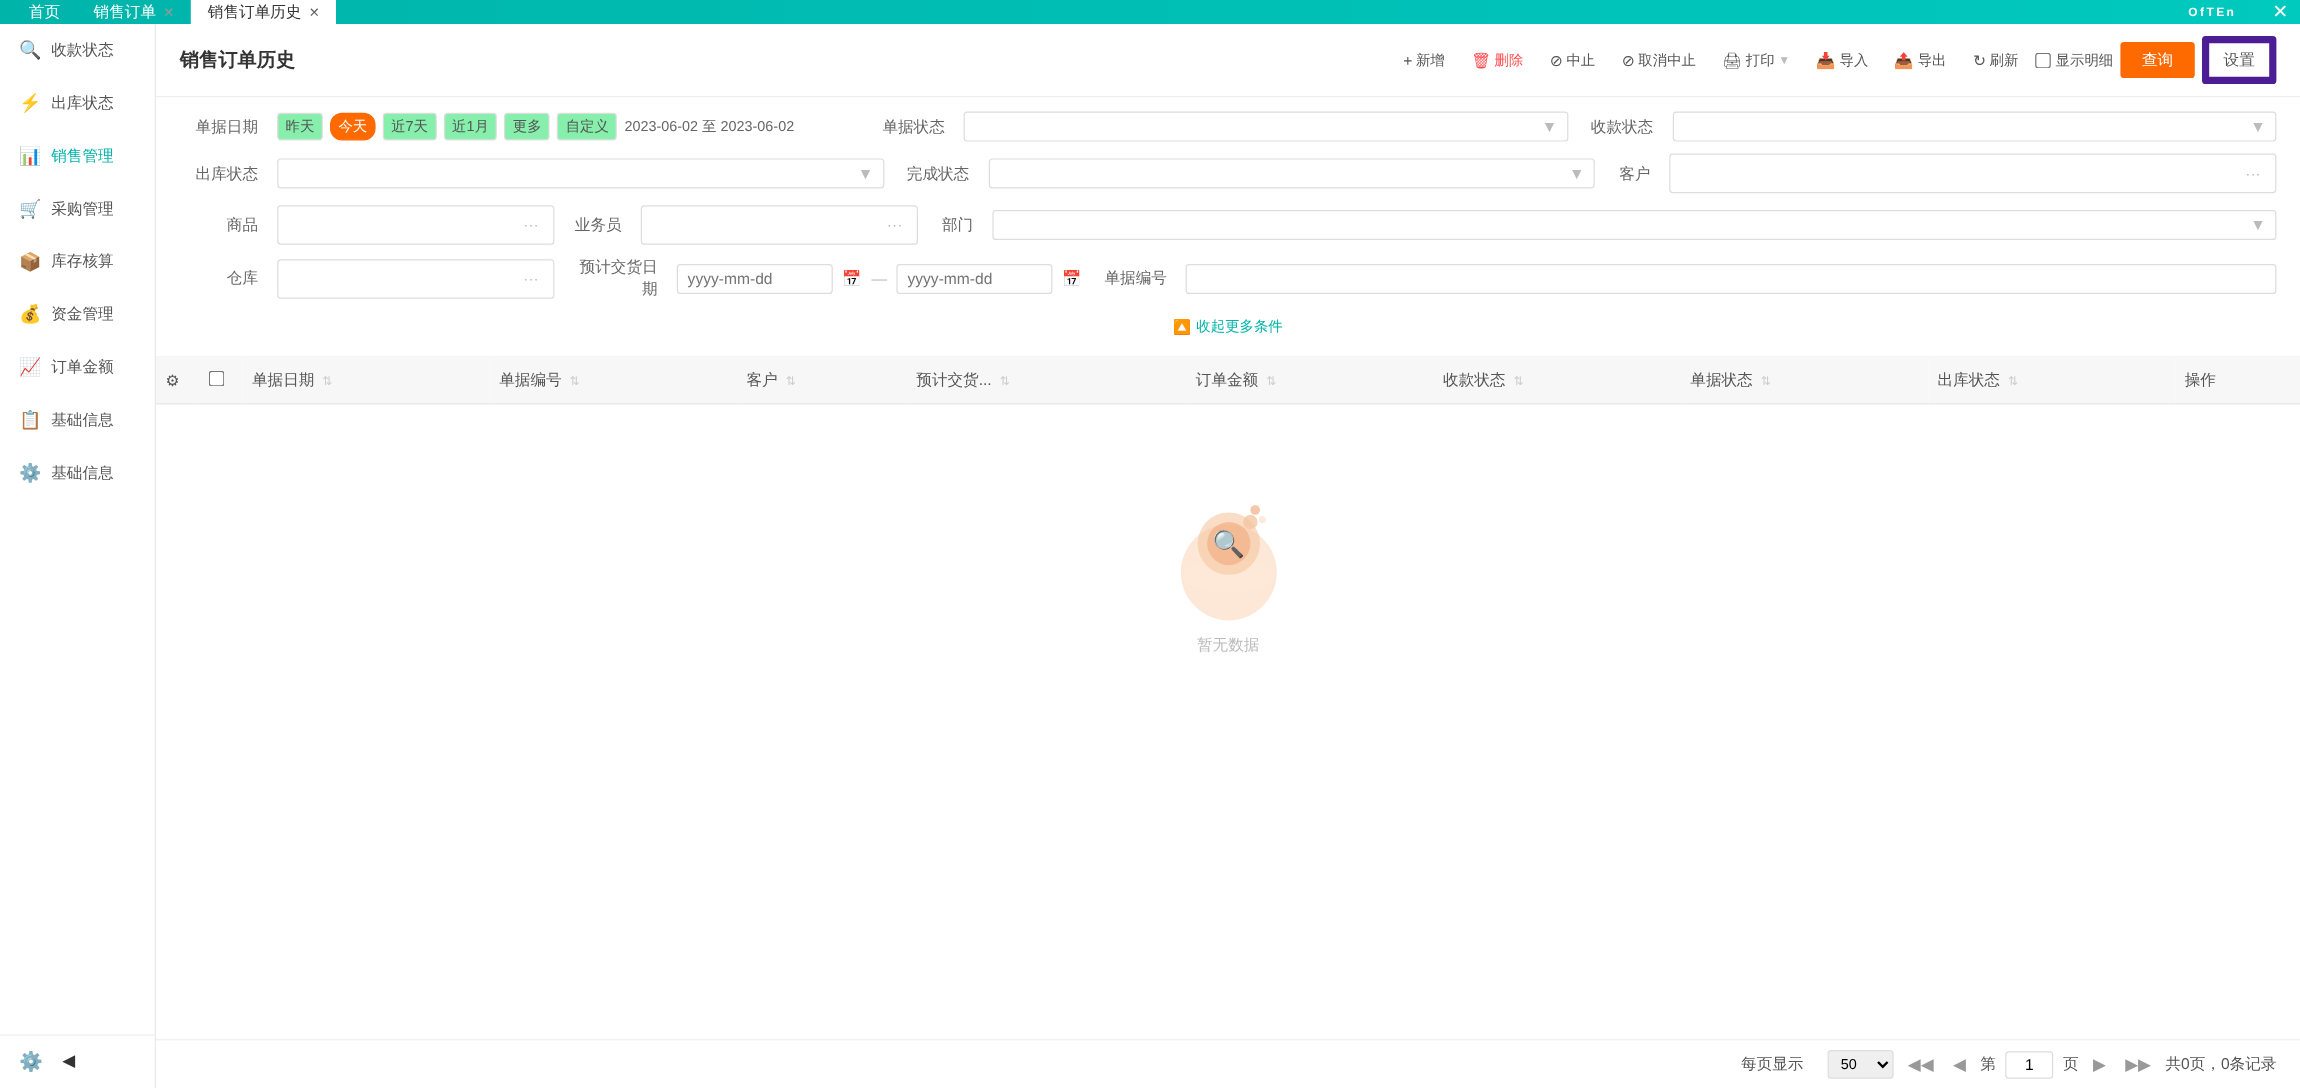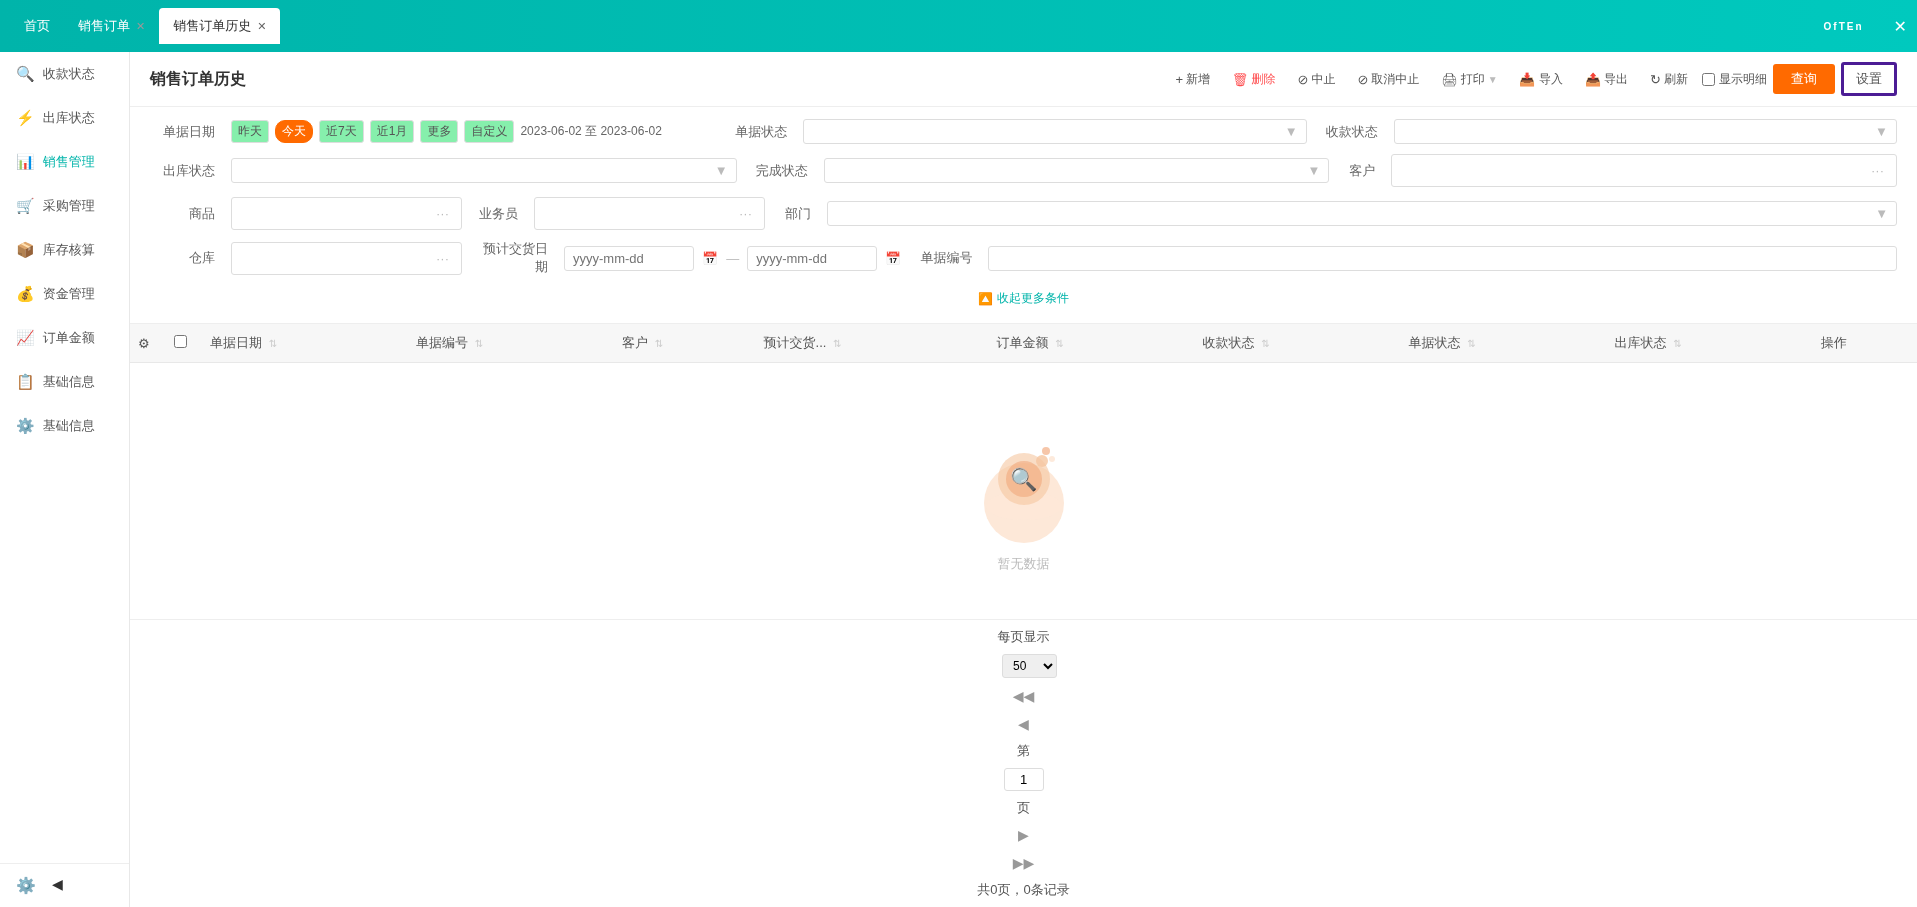--- a/index.html
+++ b/index.html
@@ -1,19 +1,19 @@
 <!DOCTYPE html>
 <html><head>
   <meta charset="utf-8">
   <style>
     * { box-sizing: border-box; margin: 0; padding: 0; }
     body { font-family: "Microsoft YaHei", "PingFang SC", sans-serif; font-size: 13px; background: #f0f2f5; color: #333; display: flex; flex-direction: column; height: 100vh; overflow: hidden; }
 
     
-    .top-bar { height: 52px; background: linear-gradient(to right, #00b4aa, #00c9be); display: flex; align-items: center; padding: 0 10px; flex-shrink: 0; }
+    .top-bar { height: 20px; background: linear-gradient(to right, #00b4aa, #00c9be); display: flex; align-items: center; padding: 0 10px; flex-shrink: 0; }
     .tab-item { height: 36px; display: flex; align-items: center; padding: 0 14px; font-size: 13px; color: #fff; cursor: pointer; position: relative; gap: 6px; }
     .tab-item.active { background: #fff; color: #333; border-radius: 4px 4px 0 0; }
     .tab-item .tab-close { font-size: 11px; cursor: pointer; color: #999; }
     .tab-item.active .tab-close { color: #666; }
     .top-bar-right { margin-left: auto; display: flex; align-items: center; gap: 8px; }
     .top-bar-right .close-btn { color: #fff; cursor: pointer; font-size: 16px; }
     .brand-text { color: #fff; font-size: 10px; font-weight: bold; margin-right: 22px; letter-spacing: 2px; }
 
     
     .main-layout { display: flex; flex: 1; overflow: hidden; }
@@ -29,21 +29,21 @@
     .content { flex: 1; display: flex; flex-direction: column; overflow: hidden; background: #f0f2f5; }
 
     
     .page-header { background: #fff; padding: 10px 20px; display: flex; align-items: center; justify-content: space-between; border-bottom: 1px solid #eee; flex-shrink: 0; }
     .page-title { font-size: 16px; font-weight: bold; color: #333; }
     .toolbar { display: flex; align-items: center; gap: 6px; }
     .toolbar-btn { display: flex; align-items: center; gap: 3px; padding: 4px 8px; border: none; background: none; cursor: pointer; color: #555; font-size: 12px; }
     .toolbar-btn .btn-icon { font-size: 13px; }
     .toolbar-btn.danger { color: #ff4d4f; }
     .btn-query { background: #ff6a00; color: #fff; border: none; border-radius: 3px; padding: 6px 18px; cursor: pointer; font-size: 13px; }
-    .btn-setting { background: #fff; color: #555; border: 3px solid #4c1d95; border-radius: 3px; padding: 5px 12px; cursor: pointer; font-size: 13px; }
+    .btn-setting { background: #fff; color: #555; border: 6px solid #4c1d95; border-radius: 3px; padding: 5px 12px; cursor: pointer; font-size: 13px; }
     .display-toggle { display: flex; align-items: center; gap: 4px; font-size: 12px; color: #555; }
     .display-toggle input { cursor: pointer; }
 
     
     .filter-area { background: #fff; padding: 12px 20px; border-bottom: 1px solid #eee; flex-shrink: 0; }
     .filter-row { display: flex; align-items: center; gap: 16px; margin-bottom: 10px; }
     .filter-row:last-child { margin-bottom: 0; }
     .filter-label { color: #666; font-size: 13px; width: 65px; text-align: right; flex-shrink: 0; }
     .filter-date-group { display: flex; align-items: center; gap: 6px; flex: 1; }
     .date-quick-btn { padding: 2px 6px; border-radius: 3px; border: 1px solid #ddd; cursor: pointer; font-size: 12px; color: #555; background: #86efac; }
@@ -63,21 +63,21 @@
     .data-table { width: 100%; border-collapse: collapse; }
     .data-table th { background: #f7f7f7; padding: 10px 8px; text-align: left; font-size: 13px; font-weight: 500; color: #555; border-bottom: 1px solid #e8e8e8; white-space: nowrap; }
     .data-table th .sort-icon { color: #ccc; margin-left: 3px; font-size: 10px; }
     .data-table td { padding: 10px 8px; border-bottom: 1px solid #f0f0f0; font-size: 13px; color: #333; }
     .gear-col { width: 36px; text-align: center; }
     .checkbox-col { width: 36px; text-align: center; }
     .empty-state { display: flex; flex-direction: column; align-items: center; justify-content: center; padding: 80px 0; }
     .empty-text { color: #bbb; font-size: 13px; }
 
     
-    .pagination-bar { background: #fff; border-top: 1px solid #eee; padding: 8px 20px; display: flex; align-items: center; justify-content: flex-end; gap: 8px; flex-shrink: 0; font-size: 13px; color: #555; flex-direction: column; }
+    .pagination-bar { background: #fff; border-top: 1px solid #eee; padding: 8px 20px; display: flex; align-items: center; justify-content: flex-end; gap: 8px; flex-shrink: 0; font-size: 13px; color: #555; }
     .page-size-select { border: 1px solid #ddd; border-radius: 3px; padding: 3px 6px; font-size: 12px; cursor: pointer; margin-left: 12px; }
     .page-nav-btn { border: none; background: none; cursor: pointer; color: #999; font-size: 14px; padding: 2px 4px; }
     .page-input { border: 1px solid #ddd; border-radius: 3px; padding: 3px 8px; width: 40px; text-align: center; font-size: 13px; }
 
     
     .empty-illustration { width: 120px; height: 100px; position: relative; margin-bottom: 12px; }
     .empty-circle { width: 80px; height: 80px; background: #fde8d8; border-radius: 50%; position: absolute; bottom: 0; left: 20px; }
     .empty-figure { position: absolute; bottom: 10px; left: 50%; transform: translateX(-50%); font-size: 50px; }
   </style>
 </head>

